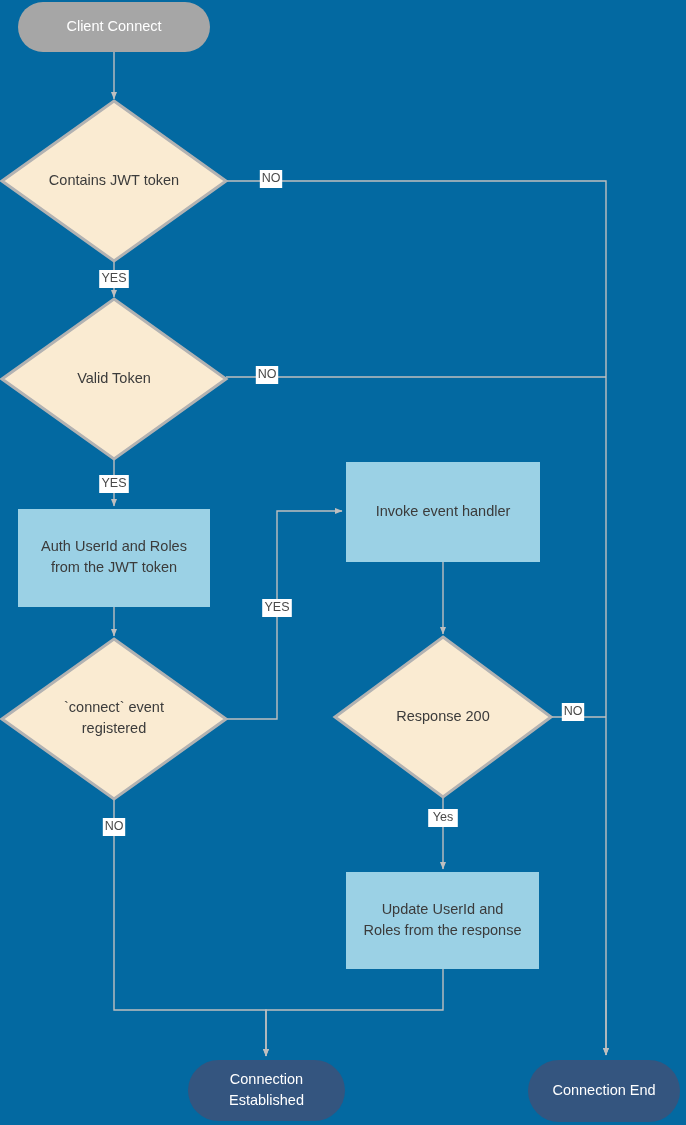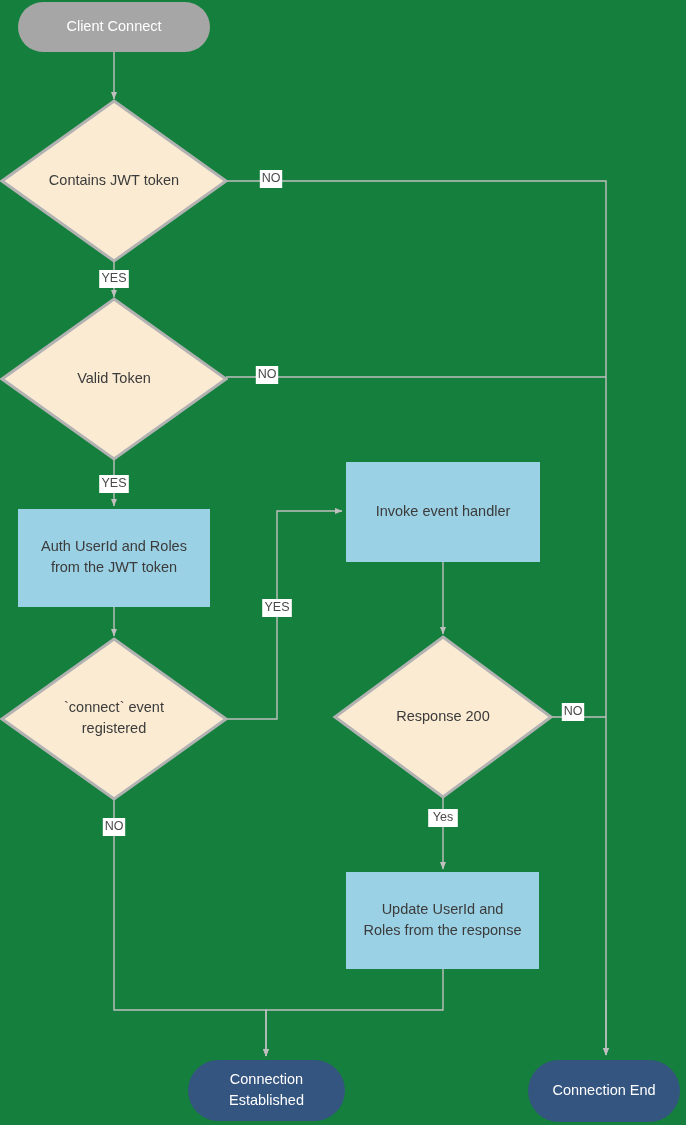--- a/index.html
+++ b/index.html
@@ -10,21 +10,21 @@
   body {
     width: 686px;
     height: 1125px;
     font-family: "Liberation Sans", sans-serif;
     overflow: hidden;
   }
   #flowchart-root {
     position: relative;
     width: 686px;
     height: 1125px;
-    background: #15803d;
+    background: #0369a1;
   }
   svg#chart-svg {
     display: block;
     width: 686px;
     height: 1125px;
   }
   .node-text {
     font-family: "Liberation Sans", sans-serif;
     font-size: 14.5px;
     fill: #3b3b3b;

